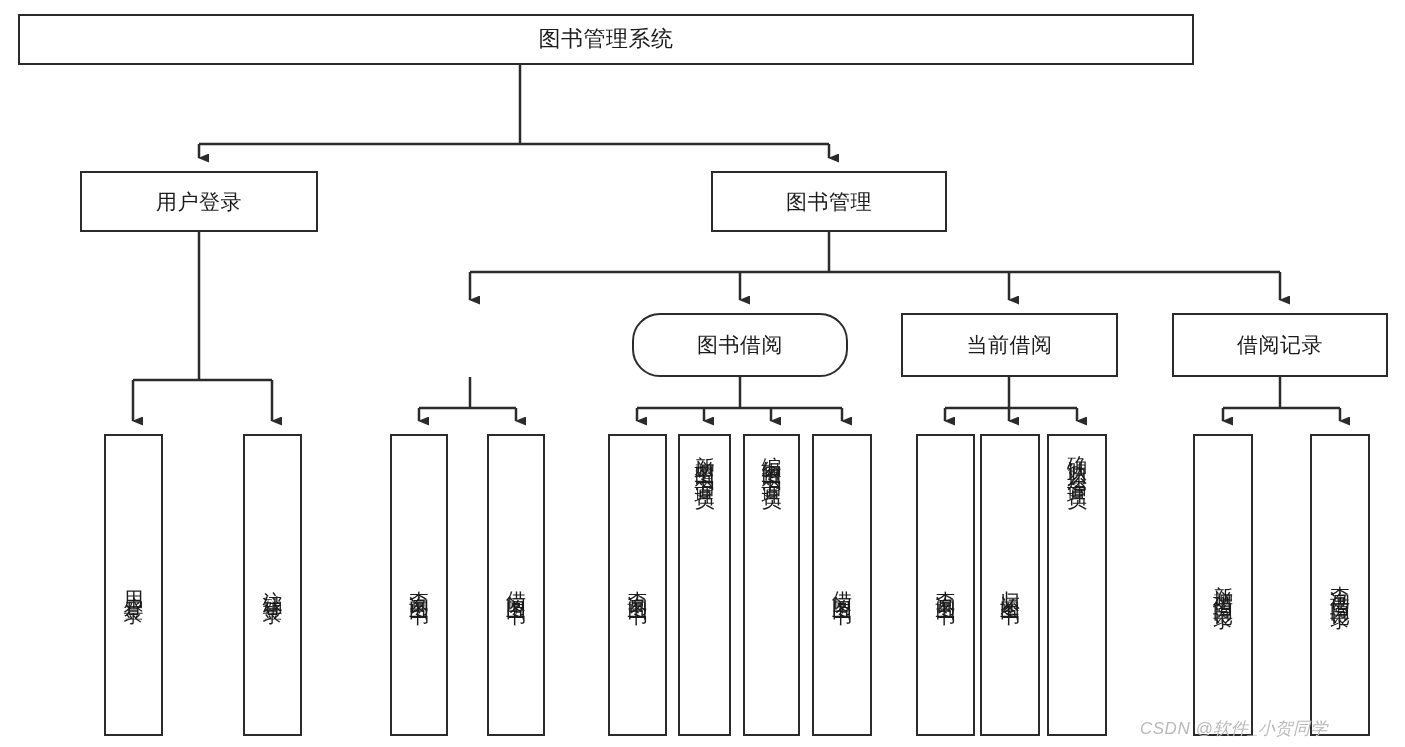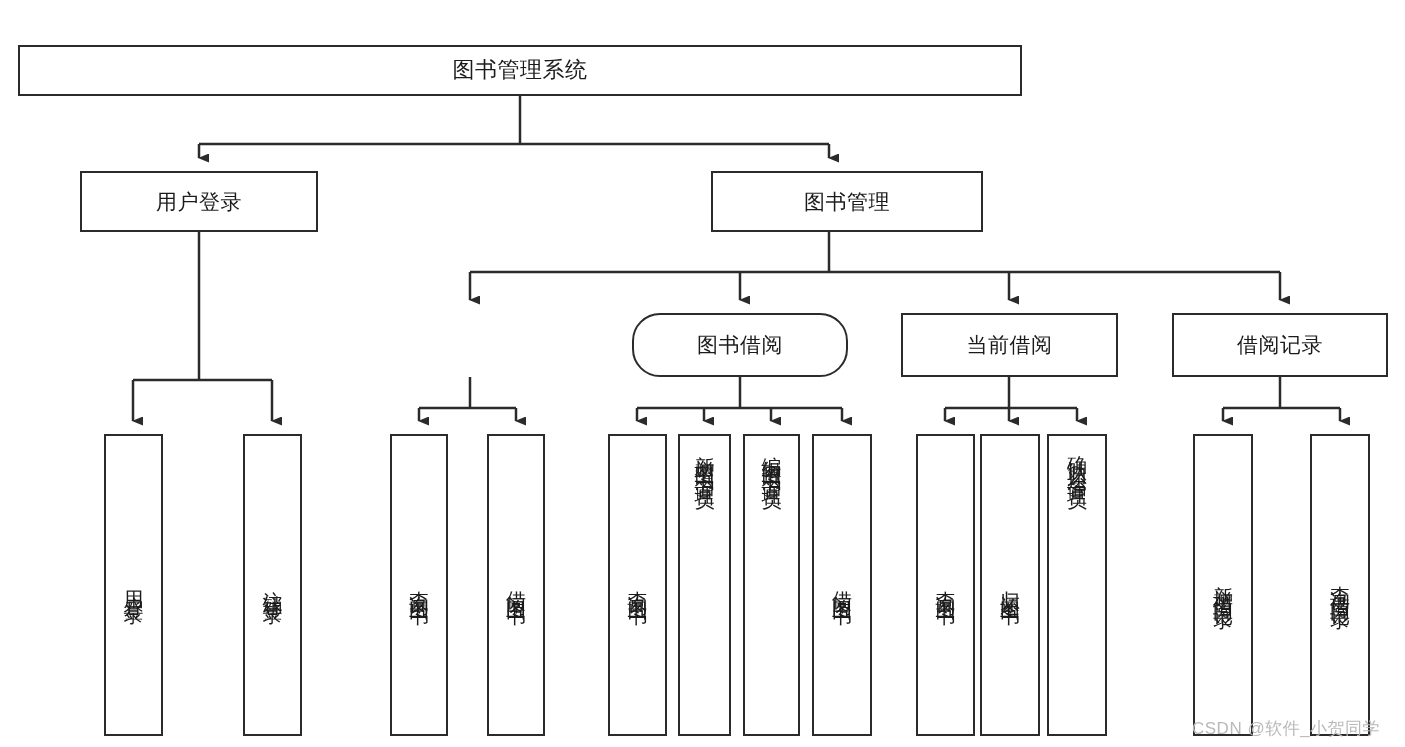--- a/index.html
+++ b/index.html
@@ -134,28 +134,28 @@
     </g>
 
     <g stroke="#2b2b2b" stroke-width="2.5" fill="none">
       <line x1="1280" y1="377" x2="1280" y2="408"></line>
       <line x1="1223" y1="408" x2="1340" y2="408"></line>
       <line x1="1223" y1="408" x2="1223" y2="421" marker-end="url(#arrowhead)"></line>
       <line x1="1340" y1="408" x2="1340" y2="421" marker-end="url(#arrowhead)"></line>
     </g>
   </svg>
 
-  <div class="node-box node-root" style="left:18px; top:14px; width:1004px; height:51px;margin-top:31px;">
+  <div class="node-box node-root" style="left:18px; top:14px; width:1176px; height:51px;">
     <span class="node-label-h">图书管理系统</span>
   </div>
 
   <div class="node-box" style="left:80px; top:171px; width:238px; height:61px;">
     <span class="node-label-h">用户登录</span>
   </div>
-  <div class="node-box" style="left:711px; top:171px; width:272px; height:61px;">
+  <div class="node-box" style="left:711px; top:171px; width:236px; height:61px;">
     <span class="node-label-h">图书管理</span>
   </div>
 
   <div class="node-box" style="left:632px; top:313px; width:216px; height:64px;border-radius:28px;">
     <span class="node-label-h">图书借阅</span>
   </div>
   <div class="node-box" style="left:1172px; top:313px; width:216px; height:64px;">
     <span class="node-label-h">借阅记录</span>
   </div>
   <div class="node-box" style="left:901px; top:313px; width:217px; height:64px;">
@@ -199,15 +199,15 @@
     <span class="node-label-v">确认归还（管理员）</span>
   </div>
 
   <div class="node-box leaf-box leaf-centered" style="left:1193px; top:434px; width:60px; height:302px;">
     <span class="node-label-v">新增借阅记录</span>
   </div>
   <div class="node-box leaf-box leaf-centered" style="left:1310px; top:434px; width:60px; height:302px;">
     <span class="node-label-v">查询借阅记录</span>
   </div>
 
-  <div class="watermark" style="left:1192px; top:717px;">CSDN @软件_小贺同学</div>
+  <div class="watermark" style="left:1140px; top:717px;font-style:italic;">CSDN @软件_小贺同学</div>
 
 </div>
 
 </body></html>

